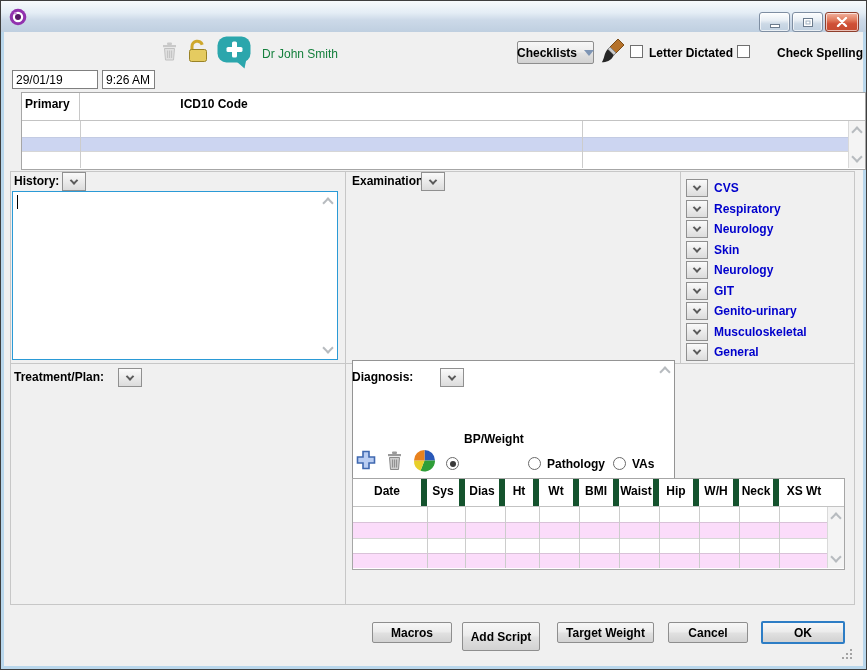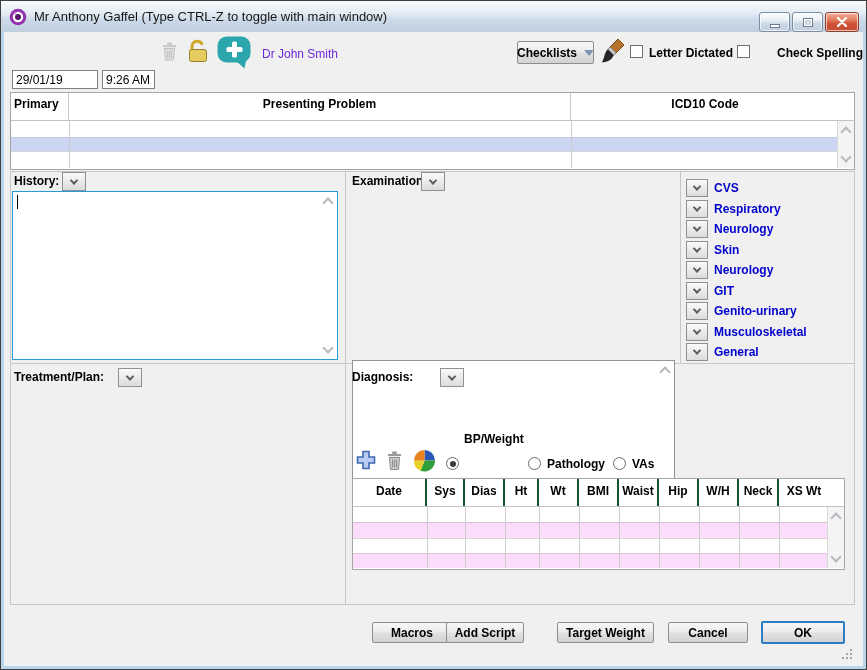--- a/index.html
+++ b/index.html
@@ -17,21 +17,21 @@
     display:flex; align-items:center; justify-content:center;
     box-shadow:inset 0 0 0 1px rgba(255,255,255,.65); }
   .wbtn.close { width:34px; border-color:#8e3f2c;
     background:linear-gradient(#f2b3a0,#e0795b 40%,#cf5036 60%,#c64c31); }
   .glyph-min { width:10px; height:4px; background:#fff; border:1px solid #6b7b8d; margin-top:7px; }
   .glyph-max { width:10px; height:9px; border:1px solid #6b7b8d; background:#fff;
     box-shadow:inset 0 0 0 1.5px #fff, inset 0 0 0 2.5px #9fb0c0; }
   .client { position:absolute; left:3px; top:31px; width:859px; height:634px; background:#f0f0f0; }
   .abs { position:absolute; }
   .lbl { font-size:12px; font-weight:bold; color:#000; white-space:nowrap; }
-  .txt { font-size:12px; color:#6d28d9; white-space:nowrap; }
+  .txt { font-size:12px; color:#15803d; white-space:nowrap; }
   .input { background:#fff; border:1px solid #7f7f7f; font-size:12px; padding:2px 3px; }
   .combo { background:#fff; border:1px solid #8a8a8a; display:flex; align-items:center; }
   .combo .val { flex:1; padding-left:5px; font-size:12px; font-weight:bold; }
   .combo-btn { width:24px; height:19px; border:1px solid #909090;
     background:linear-gradient(#fafafa,#dcdcdc); display:flex; align-items:center; justify-content:center; }
   .combo-btn.sm { width:22px; height:18px; }
   .cv { display:inline-block; width:6px; height:6px; border-right:2px solid #5a5a5a;
     border-bottom:2px solid #5a5a5a; transform:rotate(45deg) translate(-1px,-1px); }
   .cv.lite { border-color:#7a8a9a; }
   .tbox { background:#fff; border:1px solid #949494; position:relative; cursor:text; }
@@ -56,39 +56,38 @@
   
   .ptable { background:#fff; border:1px solid #a6a6a6; }
   .pt-header { display:flex; height:28px; border-bottom:1px solid #c3c3c3; }
   .pt-h { font-size:12px; font-weight:bold; padding-top:4px; }
   .pt-body { position:relative; }
   .pt-row { width:826px; }
   .vdiv { position:absolute; top:0; bottom:0; width:1px; background:#cccccc; }
   .sbar { position:absolute; right:0; top:0; bottom:0; width:17px; background:#f4f4f4; border-left:1px solid #d9d9d9; }
   .sbar .sup,.sbar .sdn { right:4px; }
   
-  .vt-h { font-size:12px; font-weight:bold; text-align:center; padding-top:5px; border-right:2px solid #14532d; }
+  .vt-h { font-size:12px; font-weight:bold; text-align:center; padding-top:5px; border-right:6px solid #14532d; }
   .dis { opacity:.45; filter:grayscale(70%); }
   .grip { position:absolute; }
 </style>
 </head>
 <body>
 
 <div class="window">
 
   <div class="titlebar">
     <span style="display:flex;">
       <svg width="18" height="18">
           <circle cx="9" cy="9" r="8.3" fill="#9232ae"></circle>
           <circle cx="9" cy="9" r="5.2" fill="#ffffff"></circle>
           <circle cx="9" cy="9" r="3" fill="#571866"></circle>
           <circle cx="6.3" cy="5.3" r="1.3" fill="#c98fd8"></circle>
         </svg>
     </span>
-    <span class="title-text">Mr Anthony Gaffel (Type CTRL-Z to toggle with main window)</span>
   </div>
   <div class="winbtns">
     <div class="wbtn">
         <span class="glyph-min"></span>
       </div>
     <div class="wbtn">
         <span class="glyph-max"></span>
       </div>
     <div class="wbtn close">
       <svg width="12" height="10">
@@ -137,24 +136,23 @@
         </svg>
     </span>
     <span class="abs checkbox" style="left:626px; top:13px;"></span>
     <span class="abs lbl" style="left:645px; top:14px;">Letter Dictated</span>
     <span class="abs checkbox" style="left:733px; top:13px;"></span>
     <span class="abs lbl" style="left:773px; top:14px;">Check Spelling</span>
 
     <div class="abs input" style="left:8px; top:38px; width:86px; height:19px;">29/01/19</div>
     <div class="abs input" style="left:98px; top:38px; width:53px; height:19px;">9:26 AM</div>
 
-    <div class="abs ptable" style="left:6px; top:60px; width:845px; height:78px;">
+    <div class="abs ptable" style="left:17px; top:60px; width:845px; height:78px;">
       <div class="pt-header">
         <div class="pt-h" style="width:58px; padding-left:3px; border-right:1px solid #c8c8c8;">Primary</div>
-        <div class="pt-h" style="width:502px; text-align:center; border-right:1px solid #c8c8c8;">Presenting Problem</div>
         <div class="pt-h" style="width:268px; text-align:center;">ICD10 Code</div>
       </div>
       <div class="pt-body" style="height:47px;">
         <div class="pt-row" style="height:16px; background:#fff;"></div>
         <div class="pt-row" style="height:14px; background:#ccd5f1; border-top:1px solid #c3cbe3;"></div>
         <div class="pt-row" style="height:15px; background:#fff; border-top:1px solid #d6d6d6;"></div>
         <div class="vdiv" style="left:58px;"></div>
         <div class="vdiv" style="left:560px;"></div>
         <div class="sbar">
           <span class="sup"></span>
@@ -319,21 +317,21 @@
         <div class="sbar">
           <span class="sup"></span>
           <span class="sdn"></span>
         </div>
       </div>
     </div>
 
     <div class="abs btn" style="left:368px; top:590px; width:80px; height:21px;">
         <span>Macros</span>
       </div>
-    <div class="abs btn" style="left:442px; top:590px; width:78px; height:21px;">
+    <div class="abs btn" style="left:458px; top:590px; width:78px; height:29px;">
         <span>Add Script</span>
       </div>
     <div class="abs btn" style="left:553px; top:590px; width:97px; height:21px;">
         <span>Target Weight</span>
       </div>
     <div class="abs btn" style="left:664px; top:590px; width:80px; height:21px;">
         <span>Cancel</span>
       </div>
     <div class="abs btn default" style="left:757px; top:589px; width:84px; height:23px;">
         <span>OK</span>

